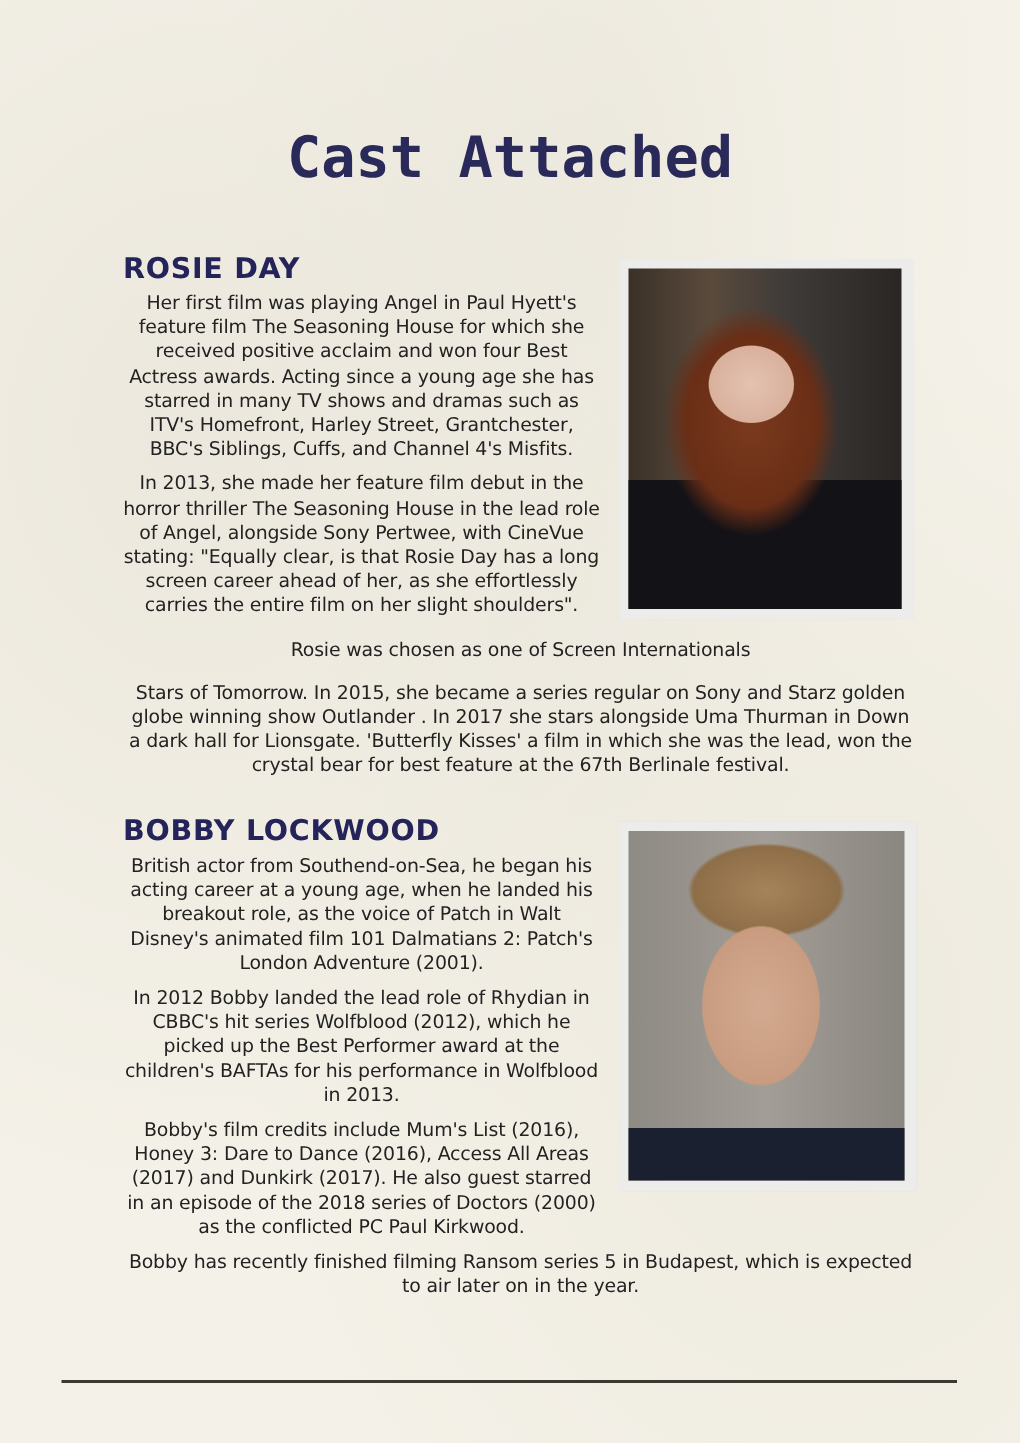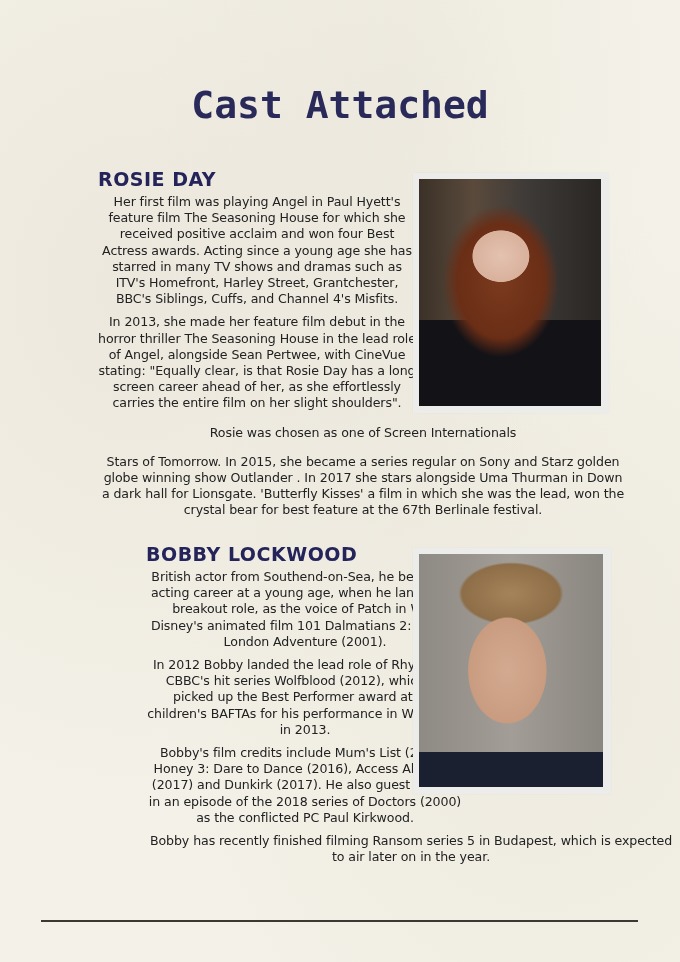--- a/index.html
+++ b/index.html
@@ -14,21 +14,21 @@
       font-family: "DejaVu Sans", sans-serif;
       color: #1f1f1f;
     }
     .page-title {
       position: absolute; left: 0; top: 58px; width: 680px;
       text-align: center;
       font-family: "DejaVu Sans Mono", "Liberation Mono", monospace;
       font-weight: bold; font-size: 38px; letter-spacing: 0px;
       color: #2a2a5a;
     }
-    .section { position: absolute; left: 98px; width: 530px; }
+    .section { position: absolute; left: 82px; width: 530px; }
     .name {
       font-family: "DejaVu Sans", sans-serif; font-weight: bold;
       font-size: 19px; color: #24245a; letter-spacing: 0.5px;
       margin: 0 0 4px 0; line-height: 22px;
     }
     p {
       margin: 0 0 7px 0; font-size: 12.6px; line-height: 16.2px;
       color: #222; letter-spacing: -0.1px; text-align: center;
     }
     .narrow { width: 318px; }
@@ -58,29 +58,29 @@
     }
   </style>
 </head>
 <body>
 
 <h1 class="page-title">Cast Attached</h1>
 
 <div class="section" style="top:168px;">
   <h2 class="name">ROSIE DAY</h2>
   <p class="narrow">Her first film was playing Angel in Paul Hyett's feature film The Seasoning House for which she received positive acclaim and won four Best Actress awards. Acting since a young age she has starred in many TV shows and dramas such as ITV's Homefront, Harley Street, Grantchester, BBC's Siblings, Cuffs, and Channel 4's Misfits.</p>
-  <p class="narrow">In 2013, she made her feature film debut in the horror thriller The Seasoning House in the lead role of Angel, alongside Sean Pertwee, with CineVue stating: "Equally clear, is that Rosie Day has a long screen career ahead of her, as she effortlessly carries the entire film on her slight shoulders".</p>
+  <p class="narrow">In 2013, she made her feature film debut in the horror thriller The Seasoning House in the lead role of Angel, alongside Sony Pertwee, with CineVue stating: "Equally clear, is that Rosie Day has a long screen career ahead of her, as she effortlessly carries the entire film on her slight shoulders".</p>
   <p style="margin:13px;">Rosie was chosen as one of Screen Internationals</p>
   <p>Stars of Tomorrow. In 2015, she became a series regular on Sony and Starz golden globe winning show Outlander . In 2017 she stars alongside Uma Thurman in Down a dark hall for Lionsgate. 'Butterfly Kisses' a film in which she was the lead, won the crystal bear for best feature at the 67th Berlinale festival.</p>
 </div>
 <div class="photo-frame" style="left:413px; top:173px; width:196px; height:240px;">
   <div class="photo photo-rosie"></div>
 </div>
 
-<div class="section" style="top:543px;margin-left:48px;">
+<div class="section" style="top:543px;">
   <h2 class="name">BOBBY LOCKWOOD</h2>
   <p class="narrow">British actor from Southend-on-Sea, he began his acting career at a young age, when he landed his breakout role, as the voice of Patch in Walt Disney's animated film 101 Dalmatians 2: Patch's London Adventure (2001).</p>
   <p class="narrow">In 2012 Bobby landed the lead role of Rhydian in CBBC's hit series Wolfblood (2012), which he picked up the Best Performer award at the children's BAFTAs for his performance in Wolfblood in 2013.</p>
   <p class="narrow">Bobby's film credits include Mum's List (2016), Honey 3: Dare to Dance (2016), Access All Areas (2017) and Dunkirk (2017). He also guest starred in an episode of the 2018 series of Doctors (2000) as the conflicted PC Paul Kirkwood.</p>
   <p>Bobby has recently finished filming Ransom series 5 in Budapest, which is expected to air later on in the year.</p>
 </div>
 <div class="photo-frame" style="left:413px; top:548px; width:198px; height:246px;">
   <div class="photo photo-bobby"></div>
 </div>
 

